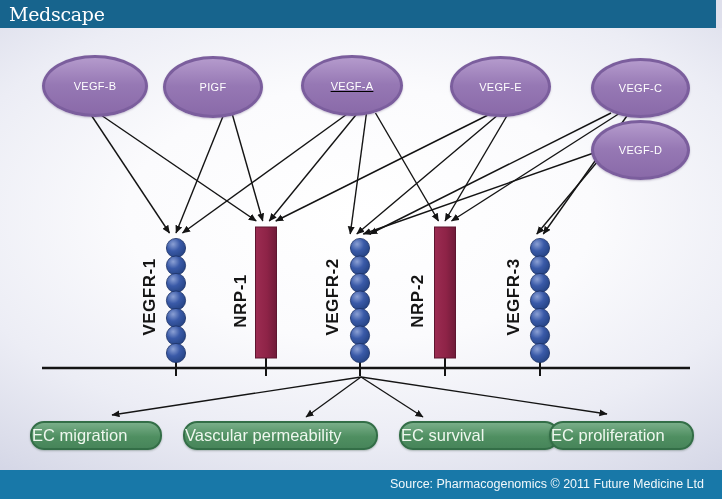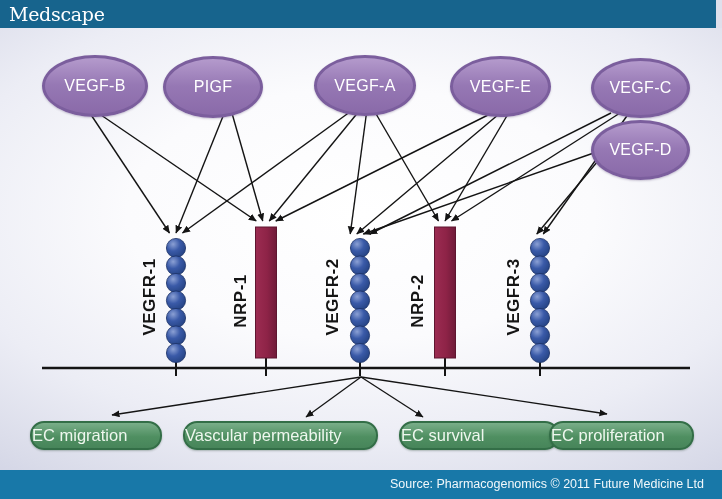--- a/index.html
+++ b/index.html
@@ -33,24 +33,24 @@
     color:#f2f8fb; font-size:12.5px;
   }
   
   .oval{
     position:absolute; border-radius:50%;
     border:3px solid var(--c-ligand-border,#7b5e9d);
     background:linear-gradient(180deg,#b49acc 0%, var(--c-ligand-fill,#9678b4) 48%, #8a6aa9 100%);
     display:flex; align-items:center; justify-content:center;
     box-shadow:0 1px 2px rgba(60,40,90,.25);
   }
-  .oval span{ color:#ffffff; font-size:16px; letter-spacing:.3px; }
+  .oval span{ color:#ffffff; font-size:11px; letter-spacing:.3px; }
   #ov-vegfb{ left:42px;  top:55px;  width:100px; height:56px; }
   #ov-pigf { left:163px; top:56px;  width:94px;  height:56px; }
-  #ov-vegfa{ left:314px; top:55px;  width:96px;  height:55px; }
+  #ov-vegfa{ left:301px; top:55px;  width:96px;  height:55px;text-decoration:underline; }
   #ov-vegfe{ left:450px; top:56px;  width:95px;  height:55px; }
   #ov-vegfc{ left:591px; top:58px;  width:93px;  height:54px; }
   #ov-vegfd{ left:591px; top:120px; width:93px;  height:54px; }
   
   .rlabel{
     position:absolute; width:110px; height:22px;
     transform:rotate(-90deg);
     text-align:center; font-size:17px; font-weight:bold; color:#151515;
     letter-spacing:.5px; line-height:22px; white-space:nowrap;
   }

